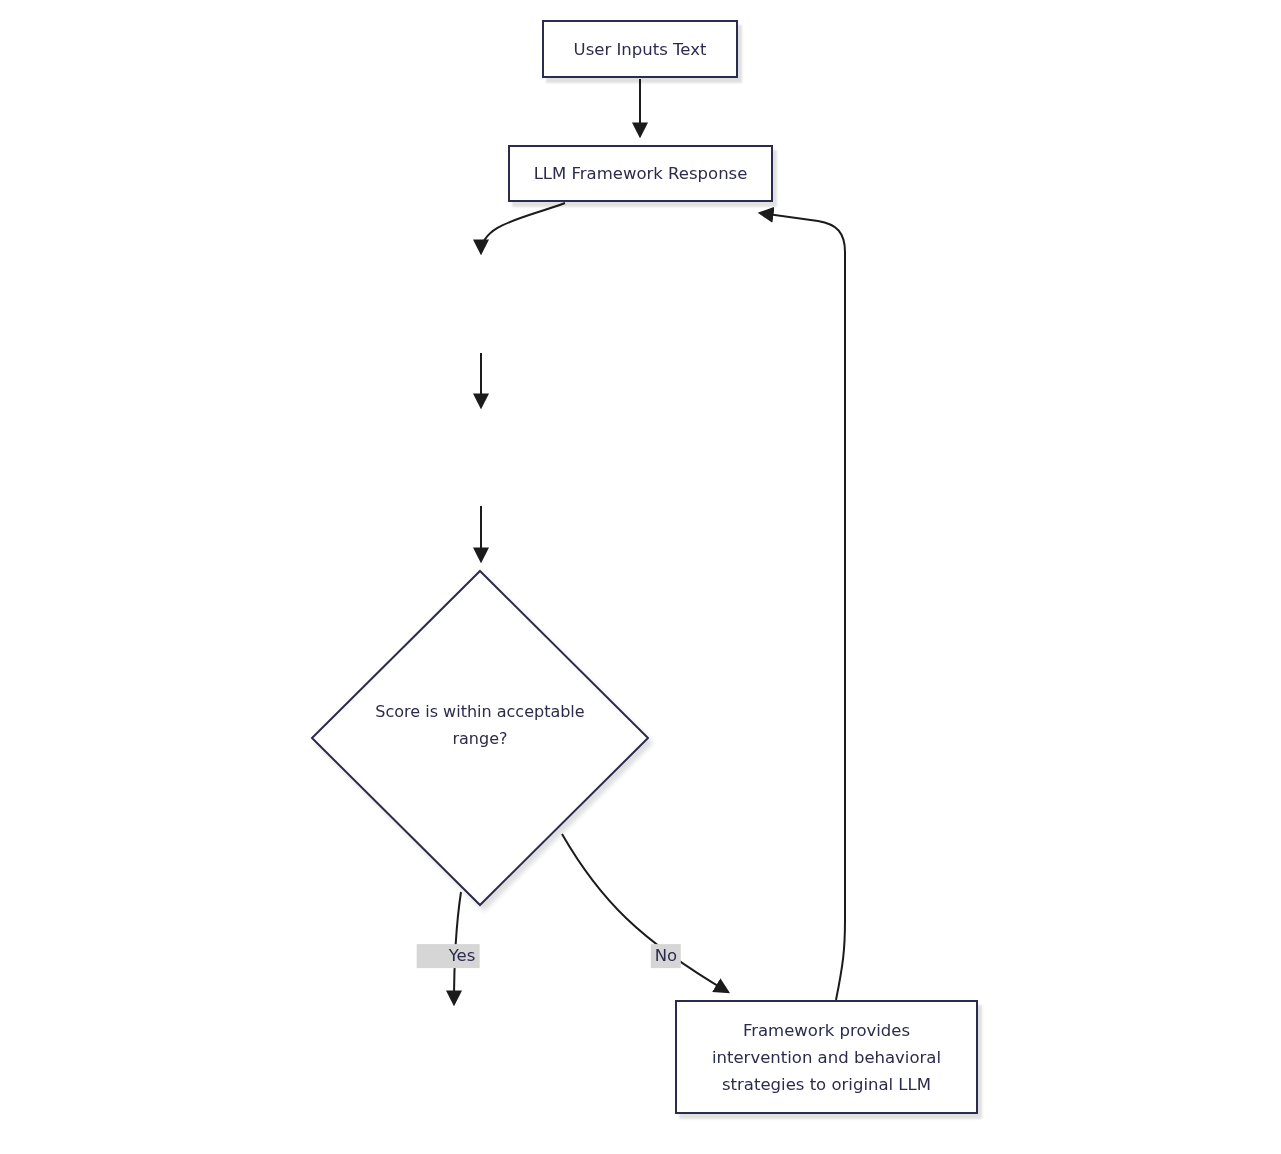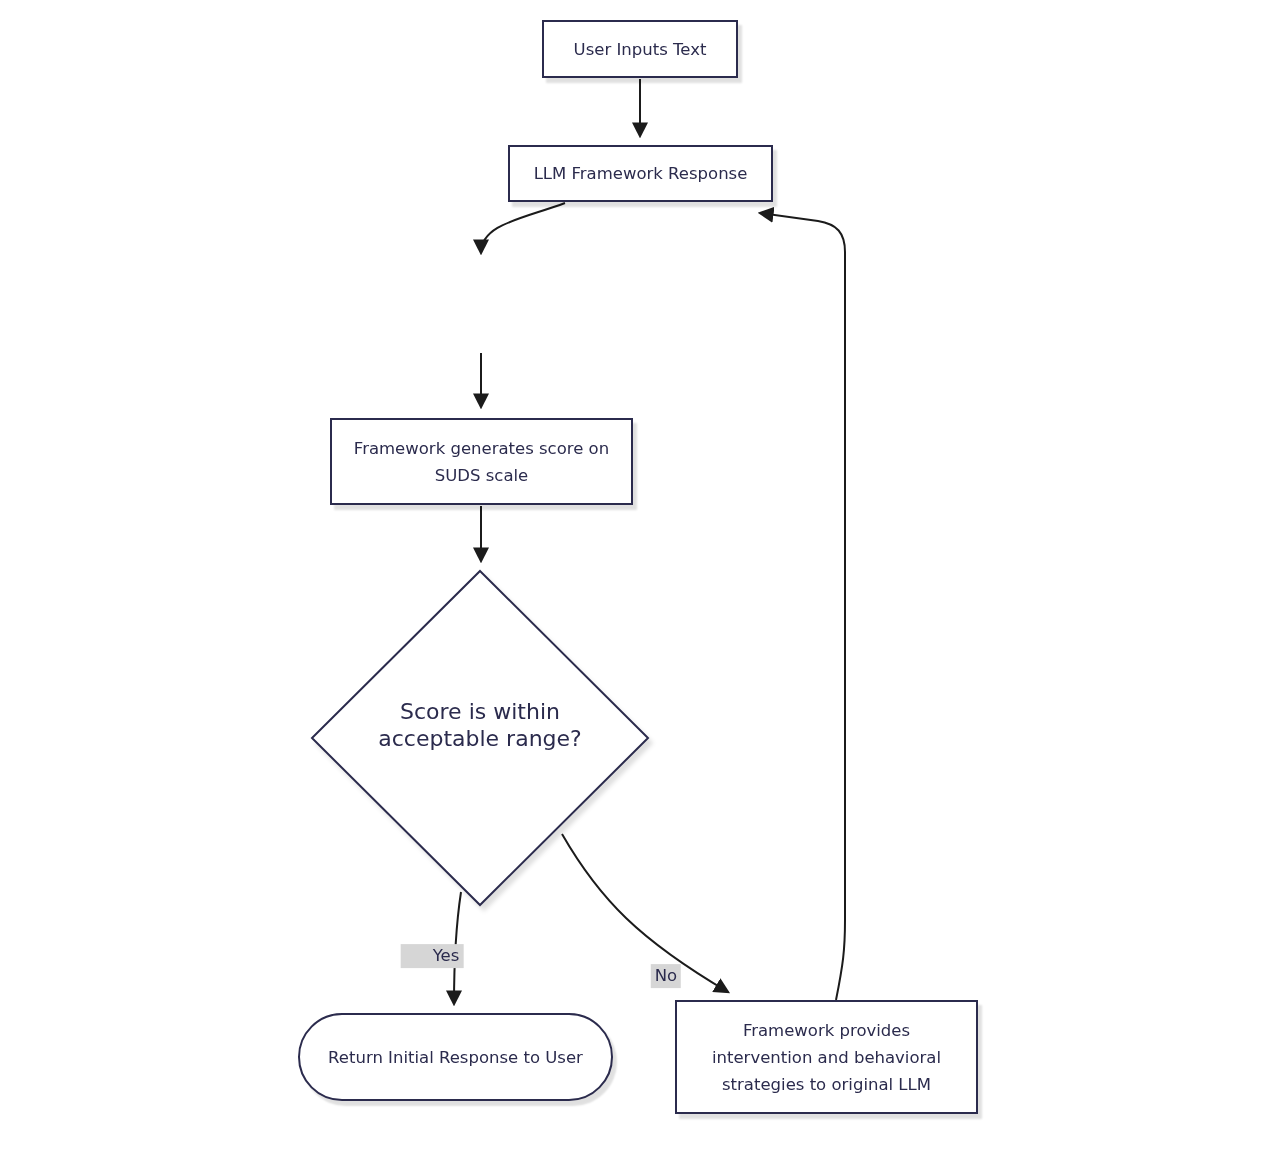--- a/index.html
+++ b/index.html
@@ -42,33 +42,33 @@
   }
   .node-label{display:block;}
   .node.user-input{left:542px;top:20px;width:196px;height:58px;}
   .node.llm-generates{left:508px;top:145px;width:265px;height:57px;}
   .node.passed-framework{left:330px;top:266px;width:302px;height:86px;padding:0 20px;}
   .node.framework-score{left:330px;top:418px;width:303px;height:87px;padding:0 20px;}
   .node.return-response{left:298px;top:1013px;width:315px;height:88px;border-radius:44px;padding:0 27px;}
   .node.framework-intervention{left:675px;top:1000px;width:303px;height:114px;padding:0 16px;}
   .diamond-label{
     position:absolute;left:350px;top:698px;width:260px;
-    text-align:center;font-size:22px;line-height:27px;
+    text-align:center;font-size:16px;line-height:27px;
     color:var(--node-text);
   }
   .edge-label{
     position:absolute;
     transform:translate(-50%,-50%);
     background:var(--edge-label-bg);
     color:var(--edge-label-text);
     font-size:16.5px;line-height:1.2;
     padding:2px 4px;
   }
-  .edge-label.yes{left:432px;top:956px;padding-left:32px;}
-  .edge-label.no{left:666px;top:956px;margin-top:20px;}
+  .edge-label.yes{left:448px;top:956px;padding-left:32px;}
+  .edge-label.no{left:666px;top:956px;}
 </style>
 </head>
 <body>
 
 <div class="canvas">
 
   <svg class="edges-svg" viewBox="0 0 1281 1154">
     <defs>
       <marker id="arrow" viewBox="0 0 10 10" refX="8.5" refY="5" markerWidth="8" markerHeight="8" orient="auto-start-reverse">
         <path d="M0,0 L10,5 L0,10 z" class="arrow-head"></path>
@@ -88,30 +88,24 @@
 
   <div class="node user-input">
     <span class="node-label">User Inputs Text</span>
   </div>
 
   <div class="node llm-generates">
     <span class="node-label">LLM Framework Response</span>
   </div>
 
 
-  <div class="node framework-score">
-    <span class="node-label">Framework generates score on SUDS scale</span>
-  </div>
 
   <div class="diamond-label">Score is within acceptable range?</div>
 
   <div class="edge-label yes">Yes</div>
   <div class="edge-label no">No</div>
 
-  <div class="node return-response">
-    <span class="node-label">Return Initial Response to User</span>
-  </div>
 
   <div class="node framework-intervention">
     <span class="node-label">Framework provides intervention and behavioral strategies to original LLM</span>
   </div>
 
 </div>
 
 </body></html>

